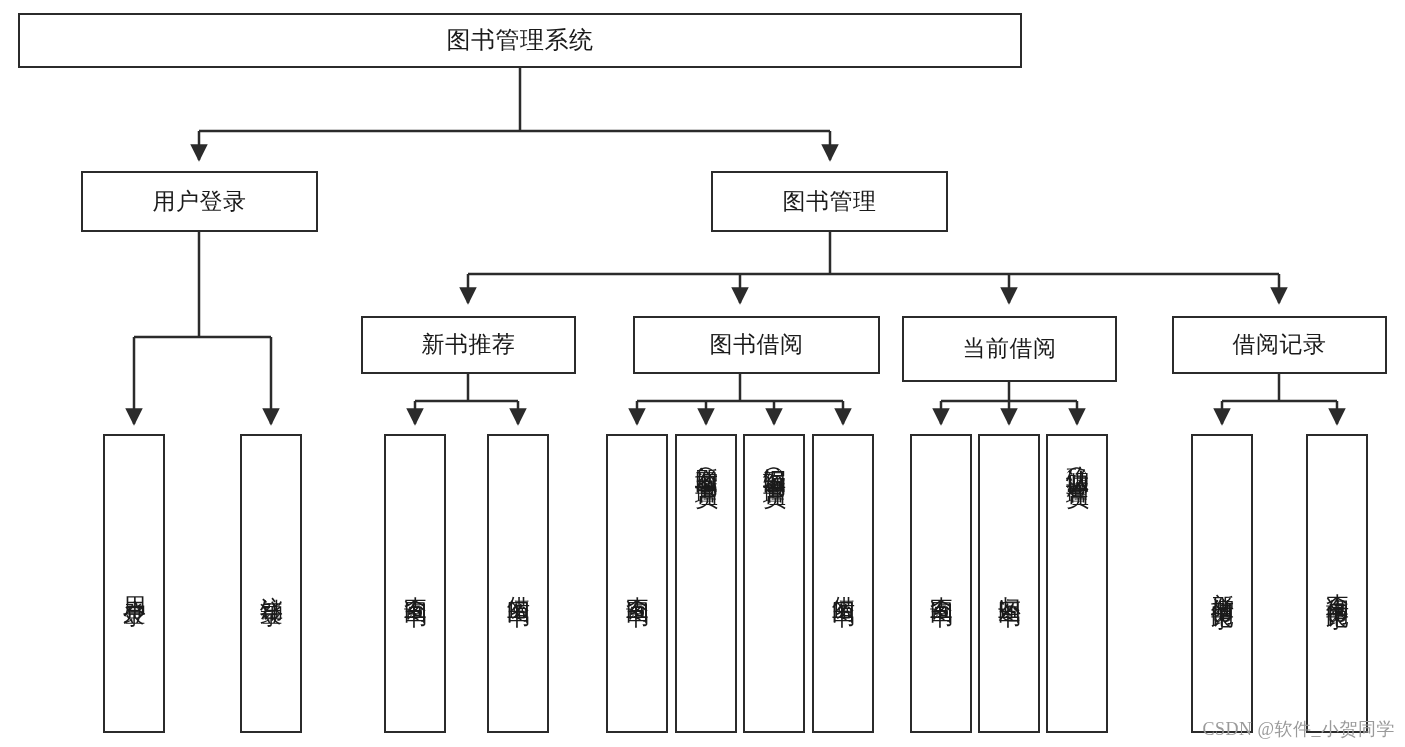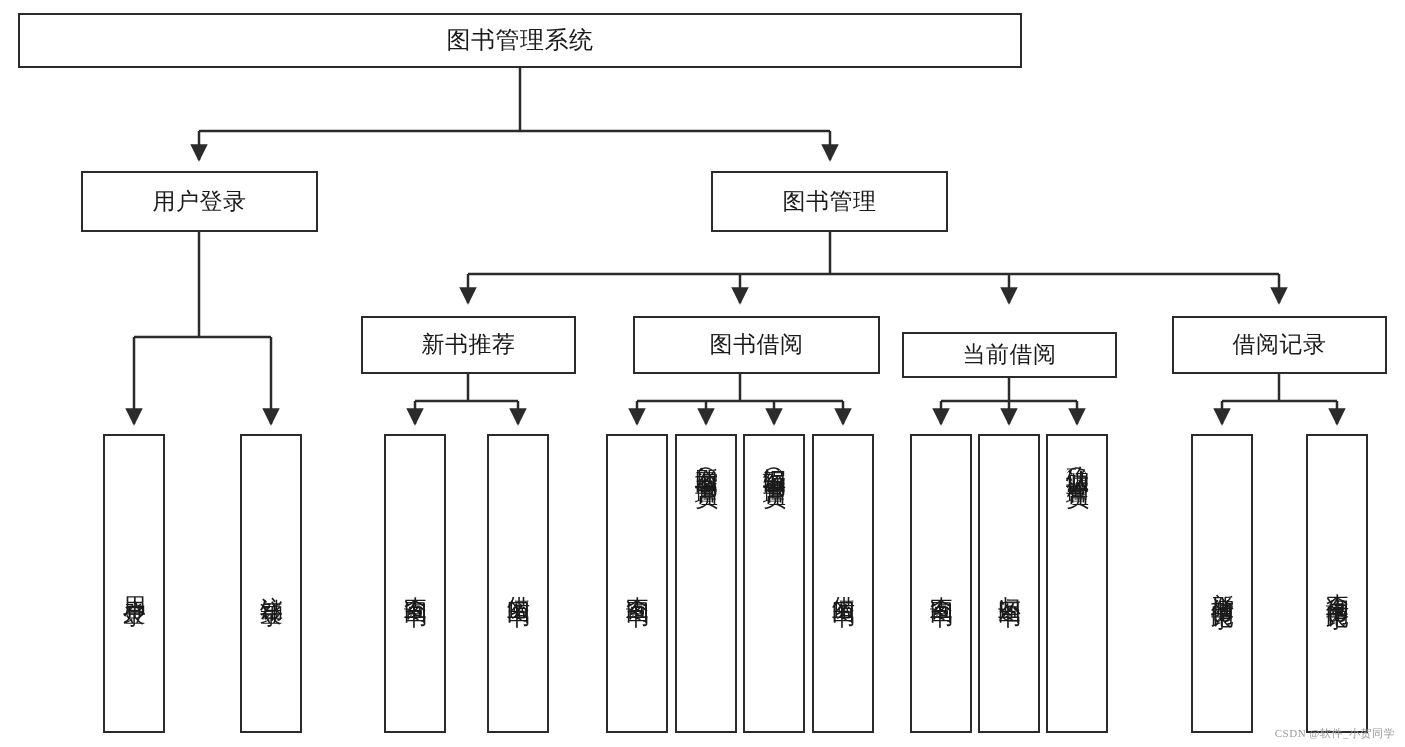--- a/index.html
+++ b/index.html
@@ -66,21 +66,21 @@
     white-space: nowrap;
   }
   .node.vert.centered {
     align-items: center;
     padding-top: 0;
   }
   #watermark {
     position: absolute;
     right: 10px;
     bottom: 6px;
-    font-size: 11px;
+    font-size: 18px;
     color: #9a9a9a;
     letter-spacing: 0.5px;
     white-space: nowrap;
   }
 </style>
 </head>
 <body>
 
 <div id="diagram-root">
 
@@ -147,21 +147,21 @@
   </div>
 
   <div class="node horiz" style="left:711px; top:171px; width:237px; height:61px;">
     <span class="node-label">图书管理</span>
   </div>
 
   <div class="node horiz" style="left:633px; top:316px; width:247px; height:58px;">
     <span class="node-label">图书借阅</span>
   </div>
 
-  <div class="node horiz" style="left:902px; top:316px; width:215px; height:46px;margin-top:16px;">
+  <div class="node horiz" style="left:902px; top:316px; width:215px; height:66px;">
     <span class="node-label">当前借阅</span>
   </div>
 
   <div class="node horiz" style="left:1172px; top:316px; width:215px; height:58px;">
     <span class="node-label">借阅记录</span>
   </div>
 
   <div class="node vert centered" style="left:103px; top:434px; width:62px; height:299px;">
     <span class="node-label">用户登录</span>
   </div>

